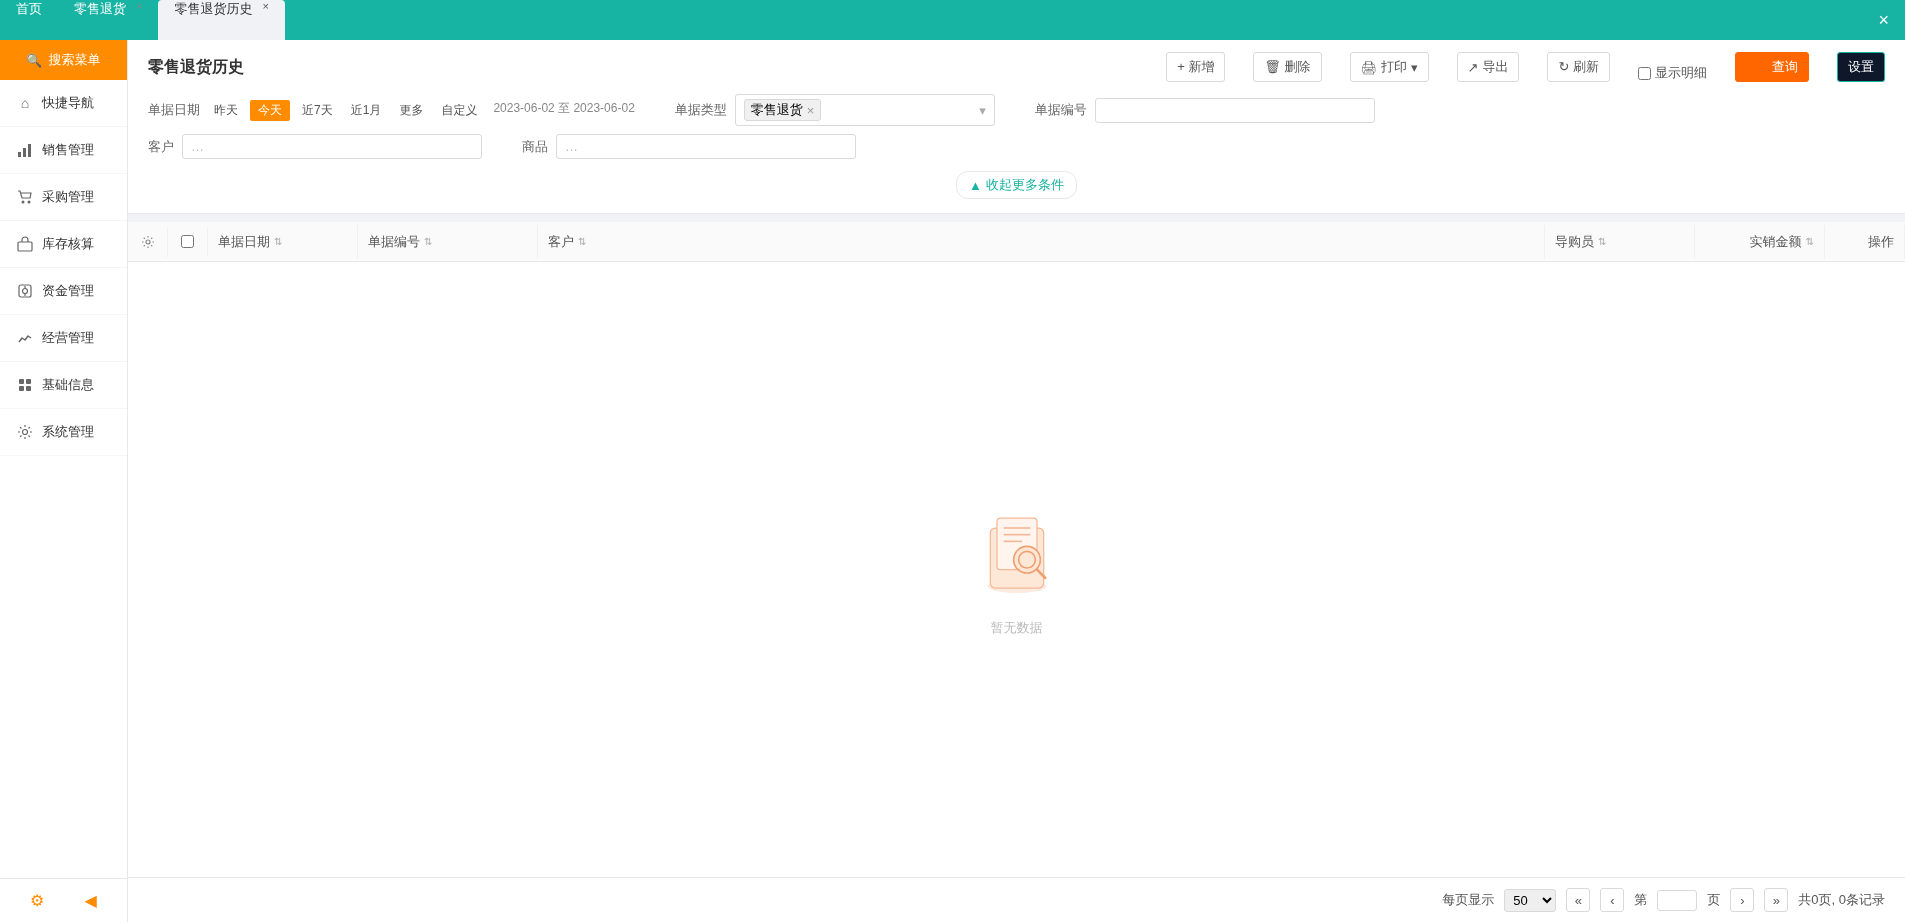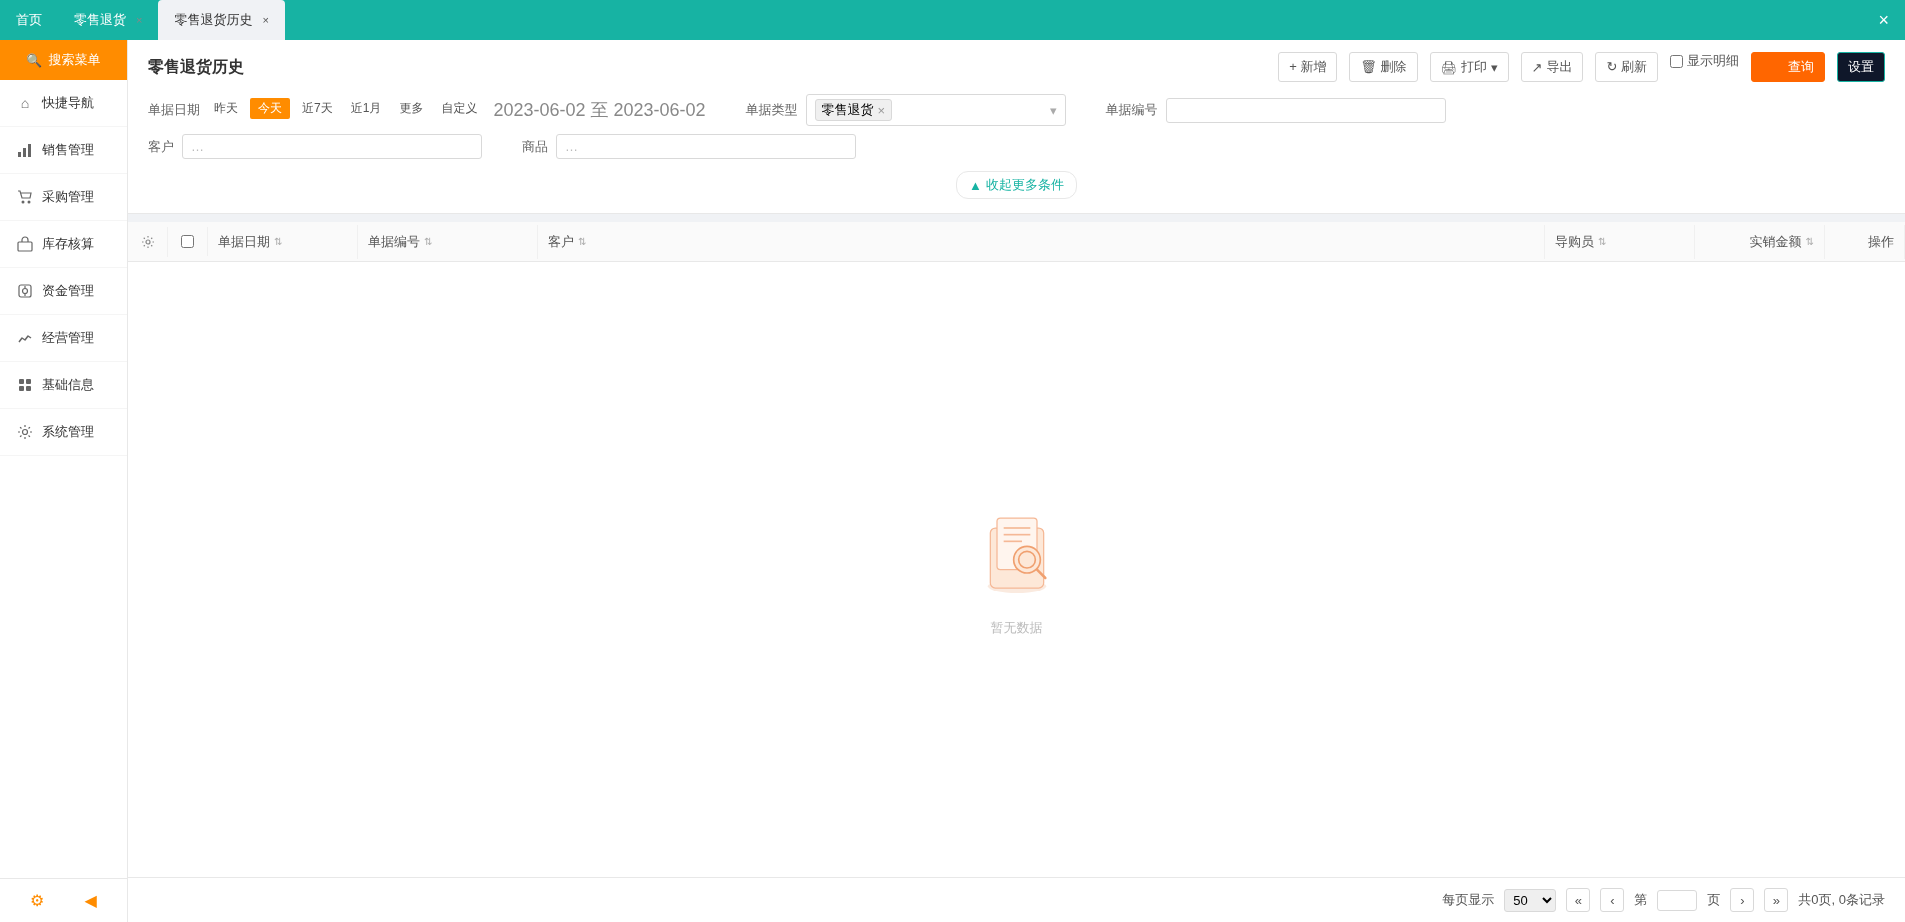--- a/index.html
+++ b/index.html
@@ -15,21 +15,20 @@
       flex-shrink: 0;
     }
     .top-bar-tabs {
       display: flex;
       align-items: center;
       flex: 1;
     }
     .tab-item {
       height: 40px;
       display: flex;
-      align-items: center;
       padding: 0 16px;
       color: #fff;
       cursor: pointer;
       font-size: 13px;
       gap: 6px;
       position: relative;
     }
     .tab-item.active {
       background: #f0f2f5;
       color: #333;
@@ -138,22 +137,22 @@
       justify-content: space-between;
       margin-bottom: 12px;
     }
     .page-title {
       font-size: 16px;
       font-weight: 600;
       color: #333;
     }
     .toolbar {
       display: flex;
-      align-items: flex-start;
-      gap: 12px;
+      align-items: flex-end;
+      gap: 28px;
     }
     .toolbar-btn {
       display: flex;
       align-items: center;
       gap: 4px;
       padding: 5px 10px;
       border: 1px solid #d9d9d9;
       background: #fff;
       border-radius: 3px;
       cursor: pointer;
@@ -206,21 +205,21 @@
       font-size: 12px;
       border-radius: 2px;
     }
     .date-option.active {
       background: #ff8c00;
       color: #fff;
       border-radius: 2px;
       padding: 2px 8px;
     }
     .date-range {
-      font-size: 18px;
+      font-size: 12px;
       color: #888;
       margin-left: 4px;
     }
     .filter-select {
       display: flex;
       align-items: center;
       border: 1px solid #d9d9d9;
       border-radius: 3px;
       padding: 4px 8px;
       min-width: 200px;

